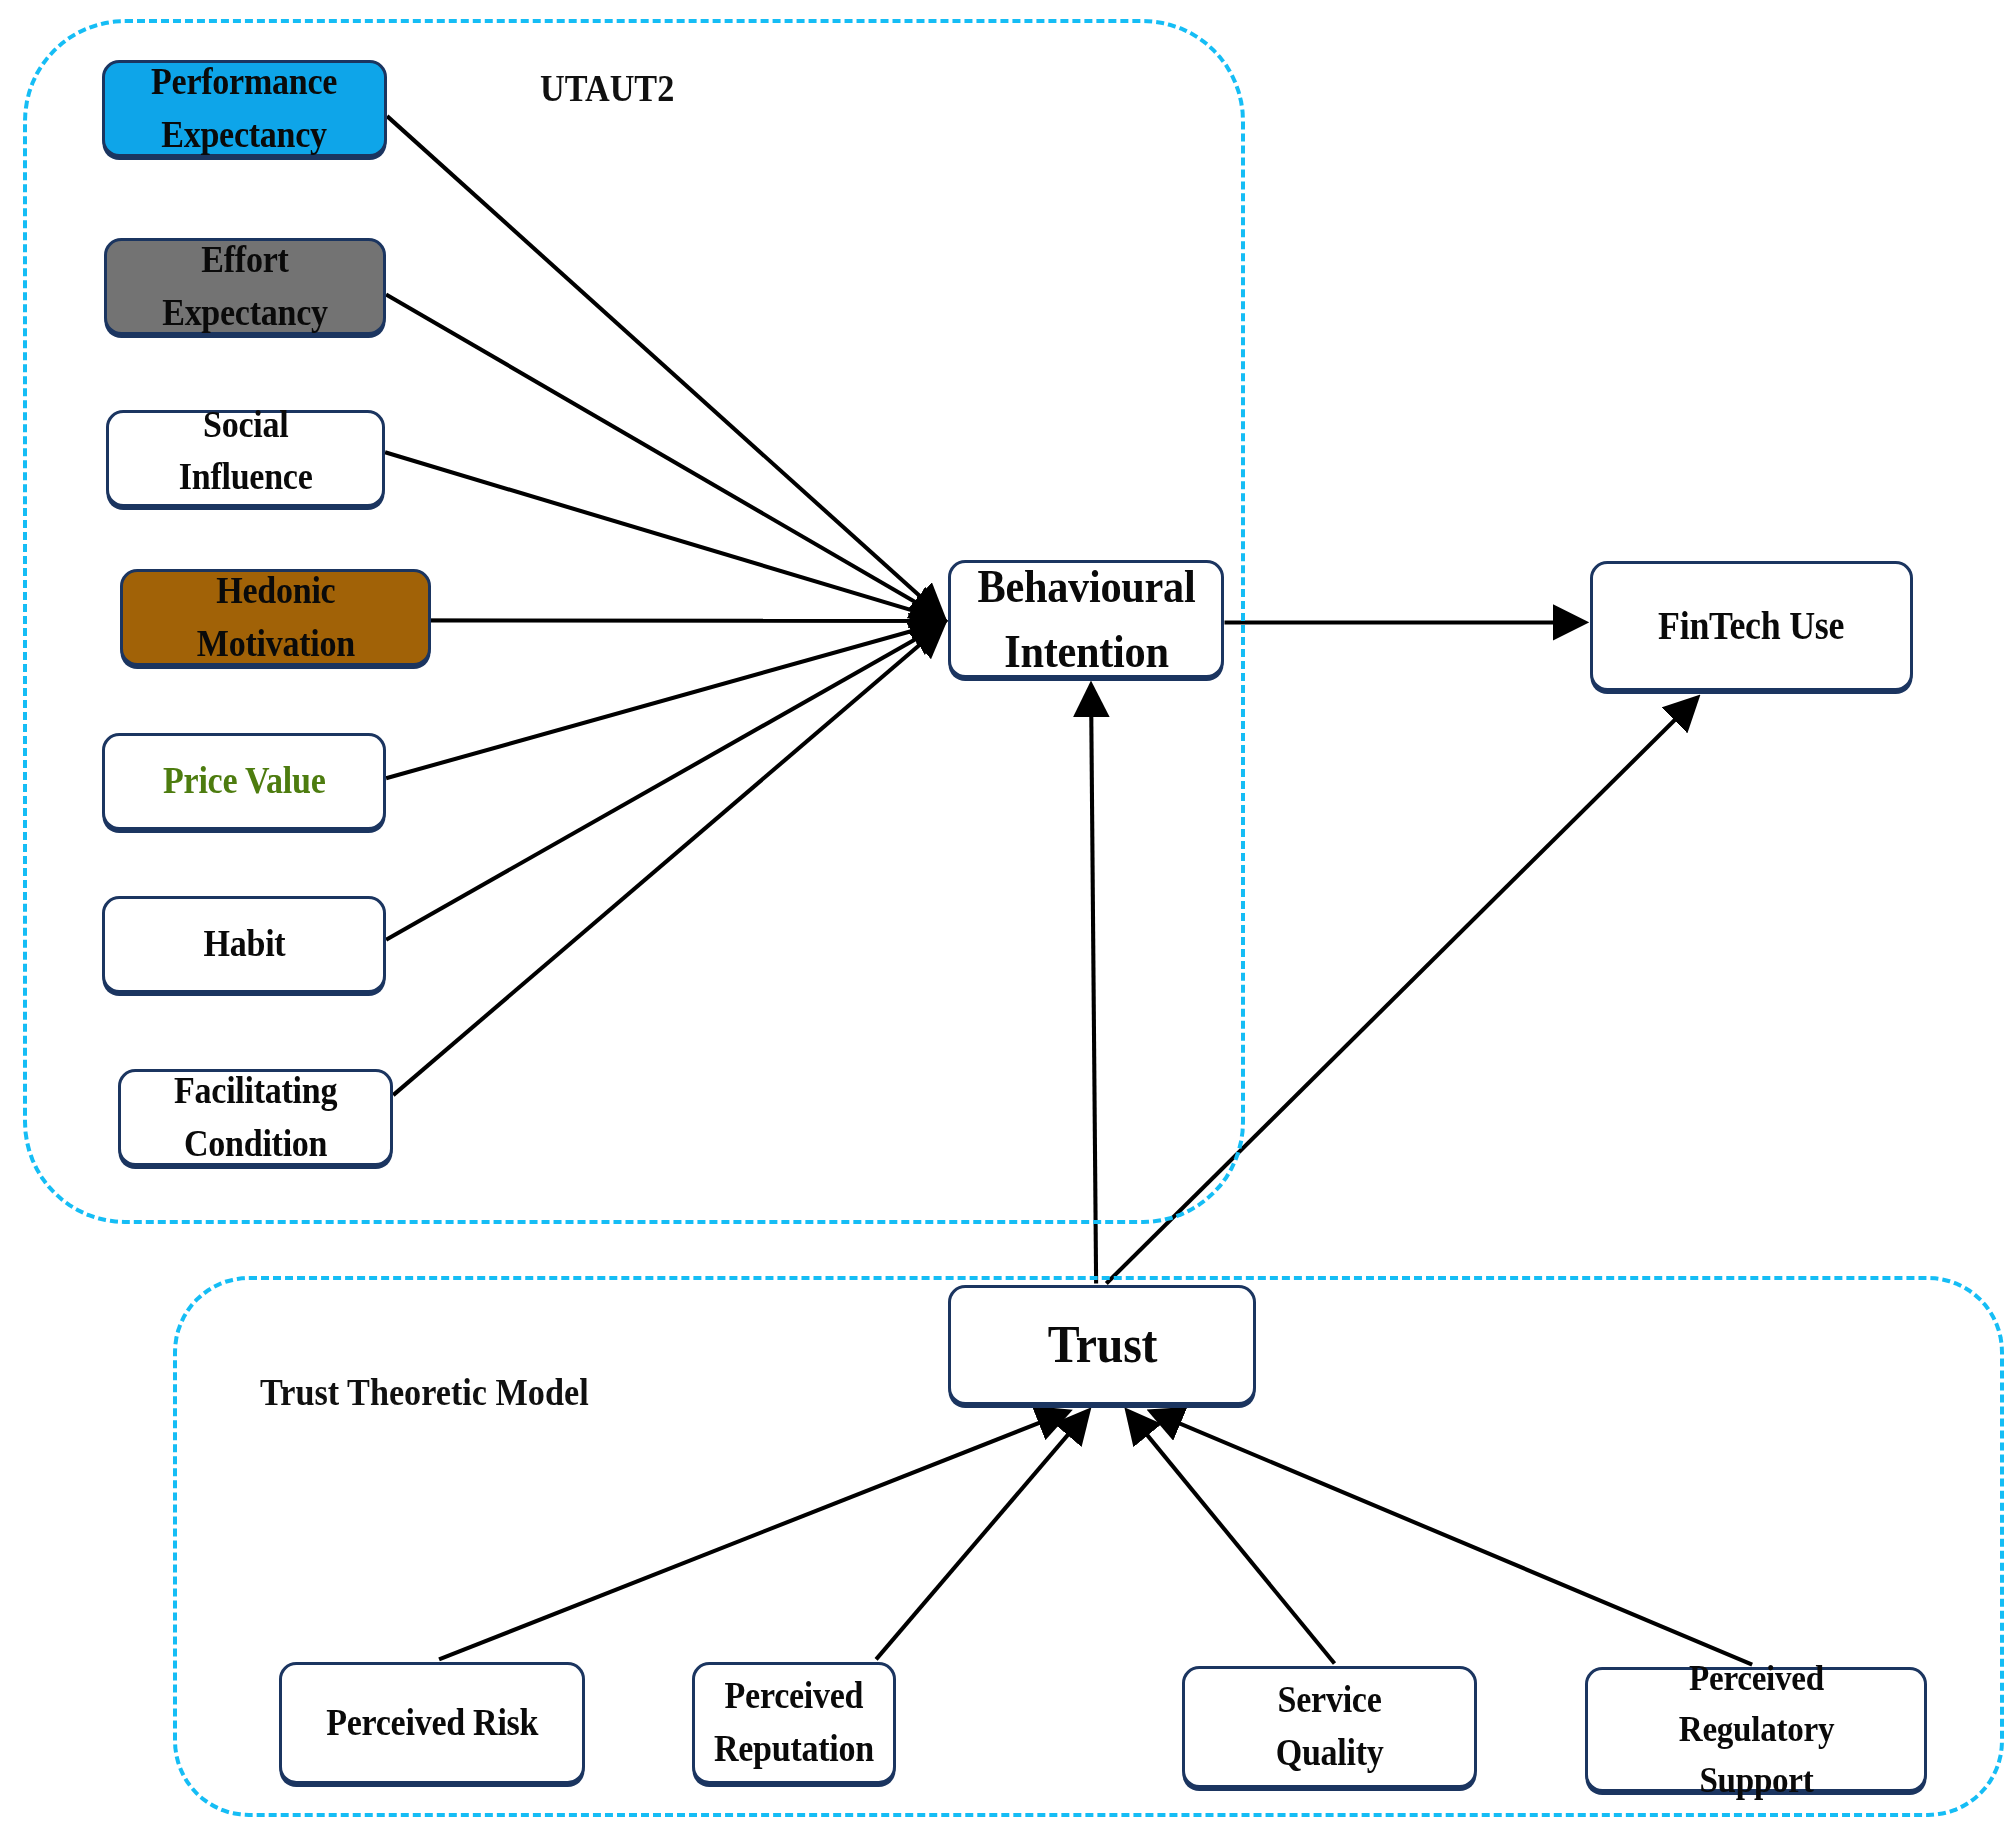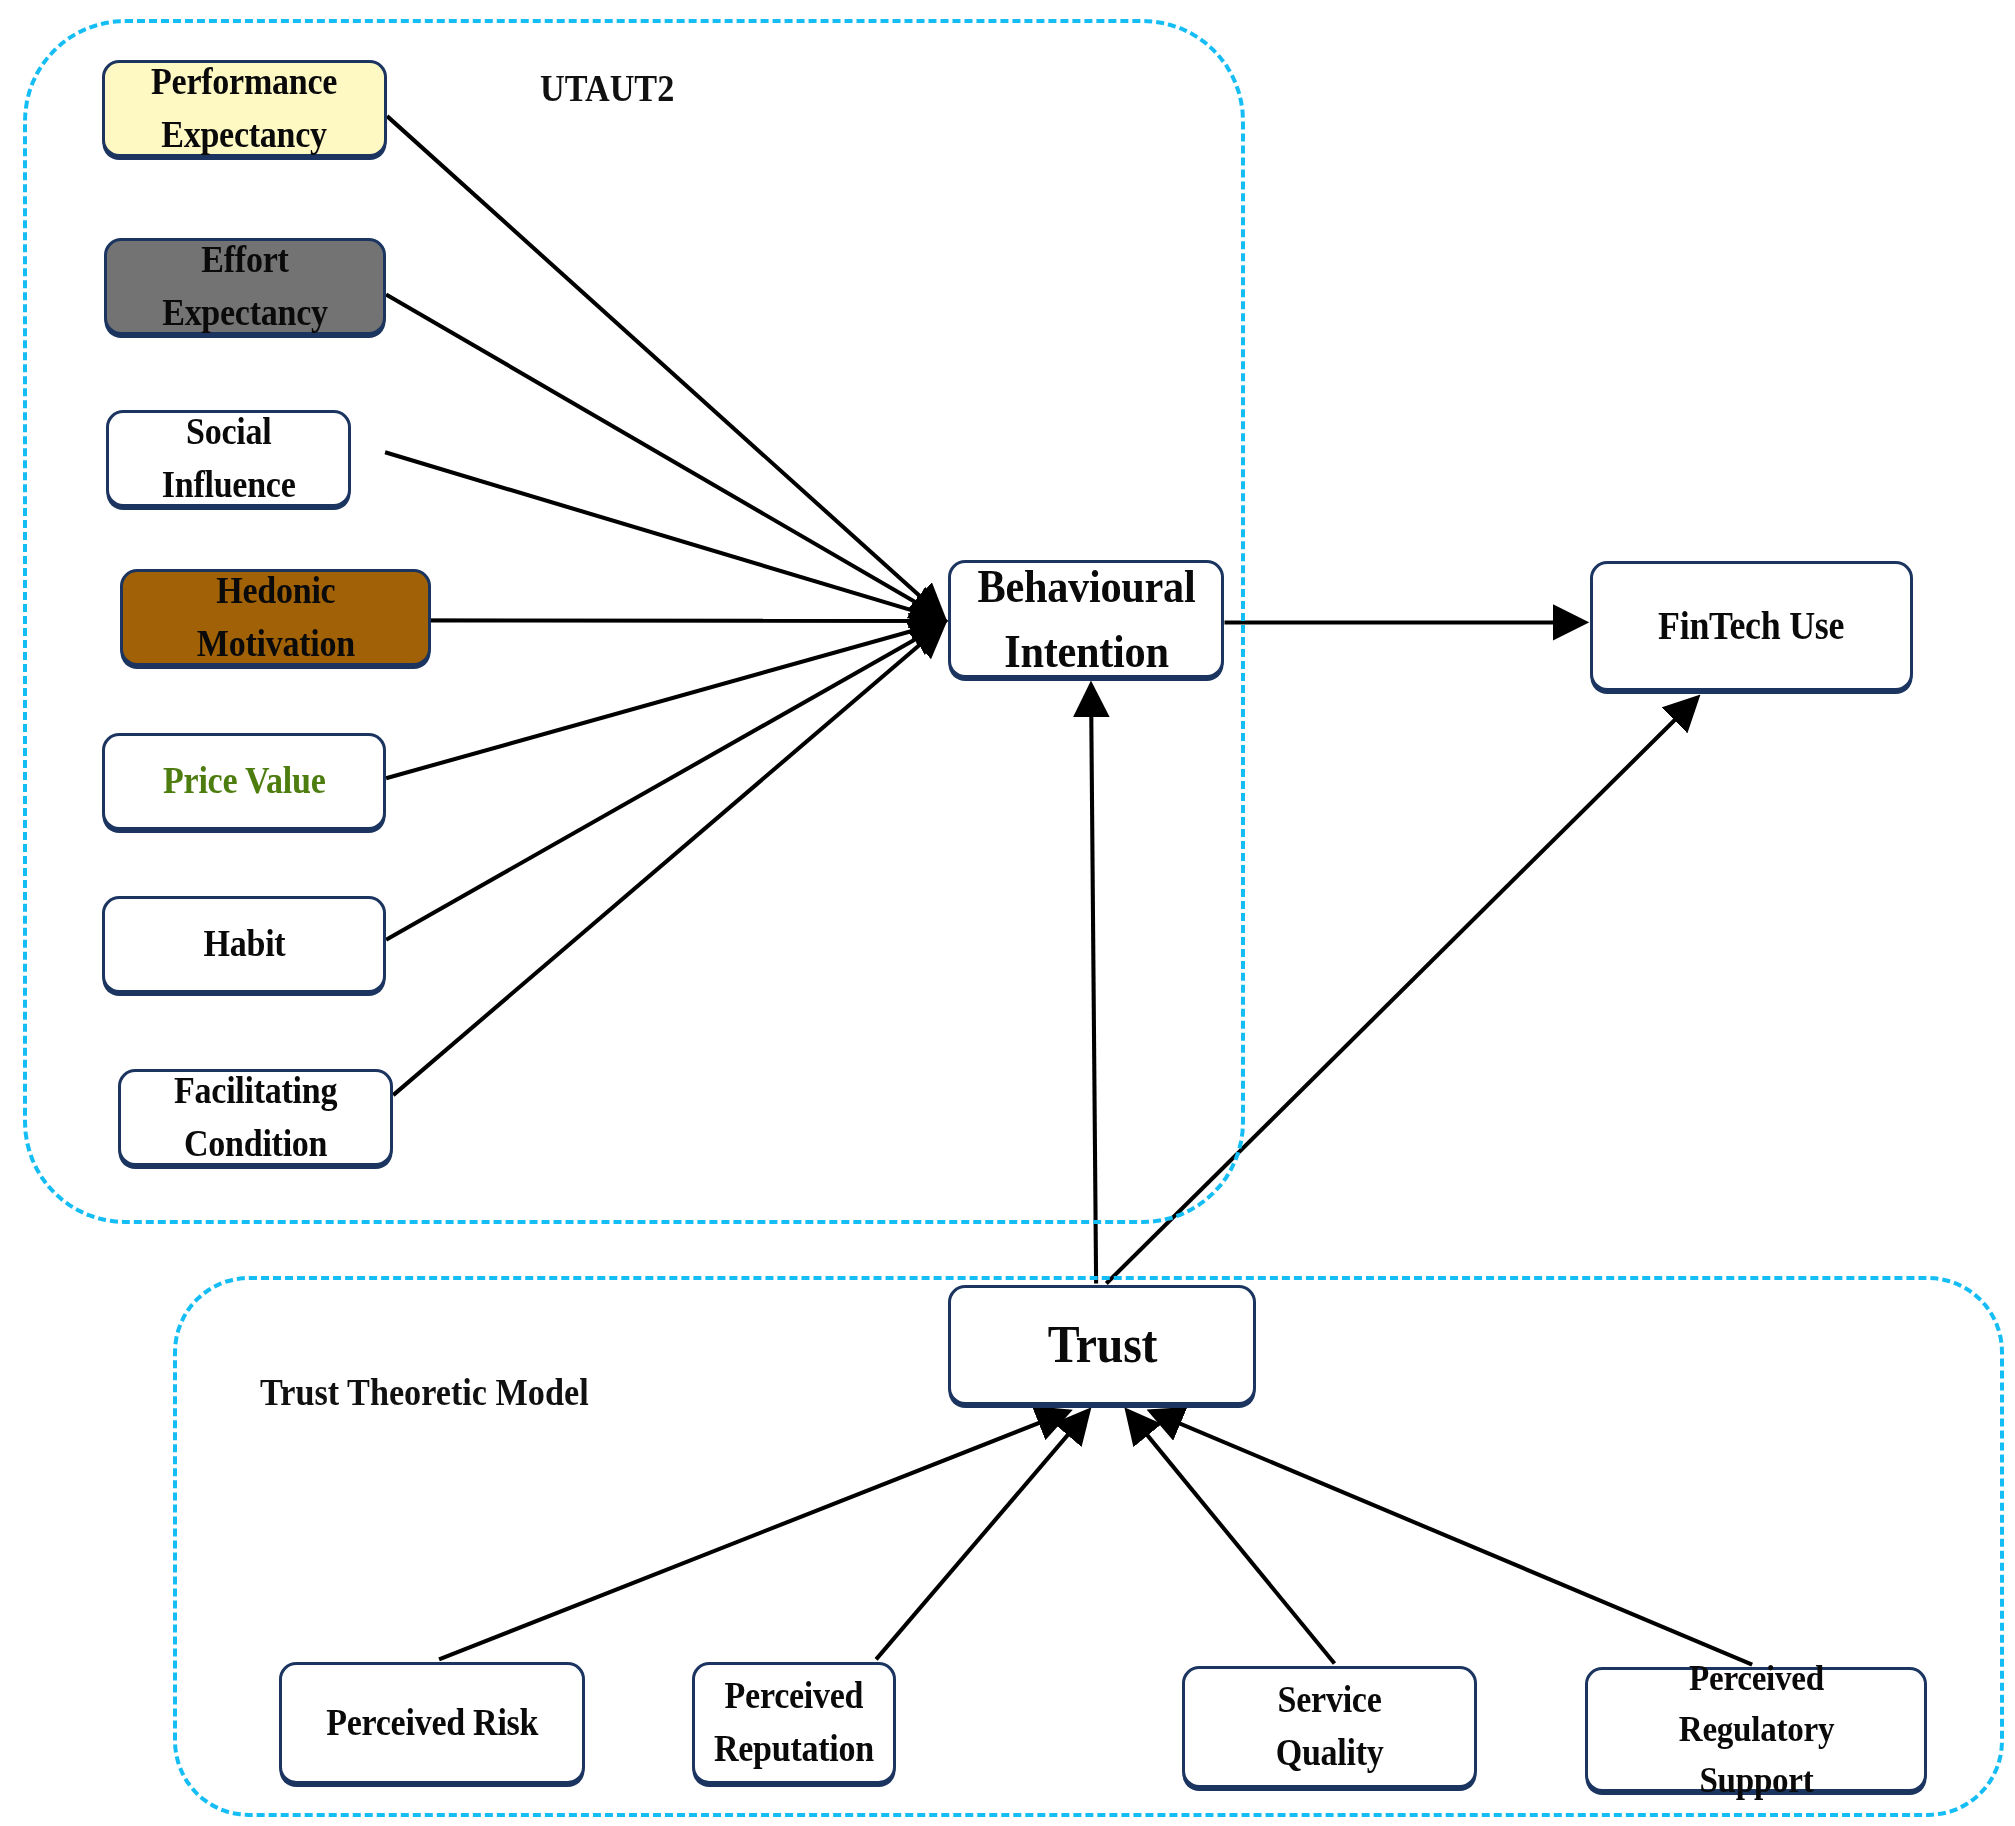--- a/index.html
+++ b/index.html
@@ -93,29 +93,29 @@
 
   <div id="region-layer">
       <div class="region" style="left: 23px; top: 19.4px; width: 1222px; height: 1205px; border-radius: 102px; border-color: rgb(21, 189, 245);"></div>
       <div class="region" style="left: 173px; top: 1276px; width: 1831px; height: 541px; border-radius: 76px; border-color: rgb(21, 189, 245);"></div>
     </div>
   <div id="label-layer">
       <div class="group-label" style="left: 540px; top: 66px; font-size: 38px;">UTAUT2</div>
       <div class="group-label" style="left: 260px; top: 1370px; font-size: 38px;">Trust Theoretic Model</div>
     </div>
   <div id="node-layer">
-      <div class="node" style="left: 102px; top: 60px; width: 285px; height: 97px; font-size: 37px; border-color: rgb(27, 53, 96); background: #fef9c3; color: rgb(10, 10, 10);">
+      <div class="node" style="left: 102px; top: 60px; width: 285px; height: 97px; font-size: 37px; border-color: rgb(27, 53, 96); background: #0ea5e9; color: rgb(10, 10, 10);">
         <span class="lbl">Performance
 Expectancy</span>
       </div>
       <div class="node" style="left: 104px; top: 238px; width: 282px; height: 97px; font-size: 37px; border-color: rgb(27, 53, 96); background: #737373; color: rgb(10, 10, 10);">
         <span class="lbl">Effort
 Expectancy</span>
       </div>
-      <div class="node" style="left: 106px; top: 410px; width: 245px; height: 97px; font-size: 37px; border-color: rgb(27, 53, 96); background: rgb(255, 255, 255); color: rgb(10, 10, 10);">
+      <div class="node" style="left: 106px; top: 410px; width: 279px; height: 97px; font-size: 37px; border-color: rgb(27, 53, 96); background: rgb(255, 255, 255); color: rgb(10, 10, 10); align-items: flex-end;">
         <span class="lbl">Social
 Influence</span>
       </div>
       <div class="node" style="left: 120px; top: 569px; width: 311px; height: 97px; font-size: 37px; border-color: rgb(27, 53, 96); background: #a16207; color: rgb(10, 10, 10);">
         <span class="lbl">Hedonic
 Motivation</span>
       </div>
       <div class="node" style="left: 102px; top: 733px; width: 284px; height: 97px; font-size: 37px; border-color: rgb(27, 53, 96); background: rgb(255, 255, 255); color: #4d7c0f;">
         <span class="lbl">Price Value</span>
       </div>

